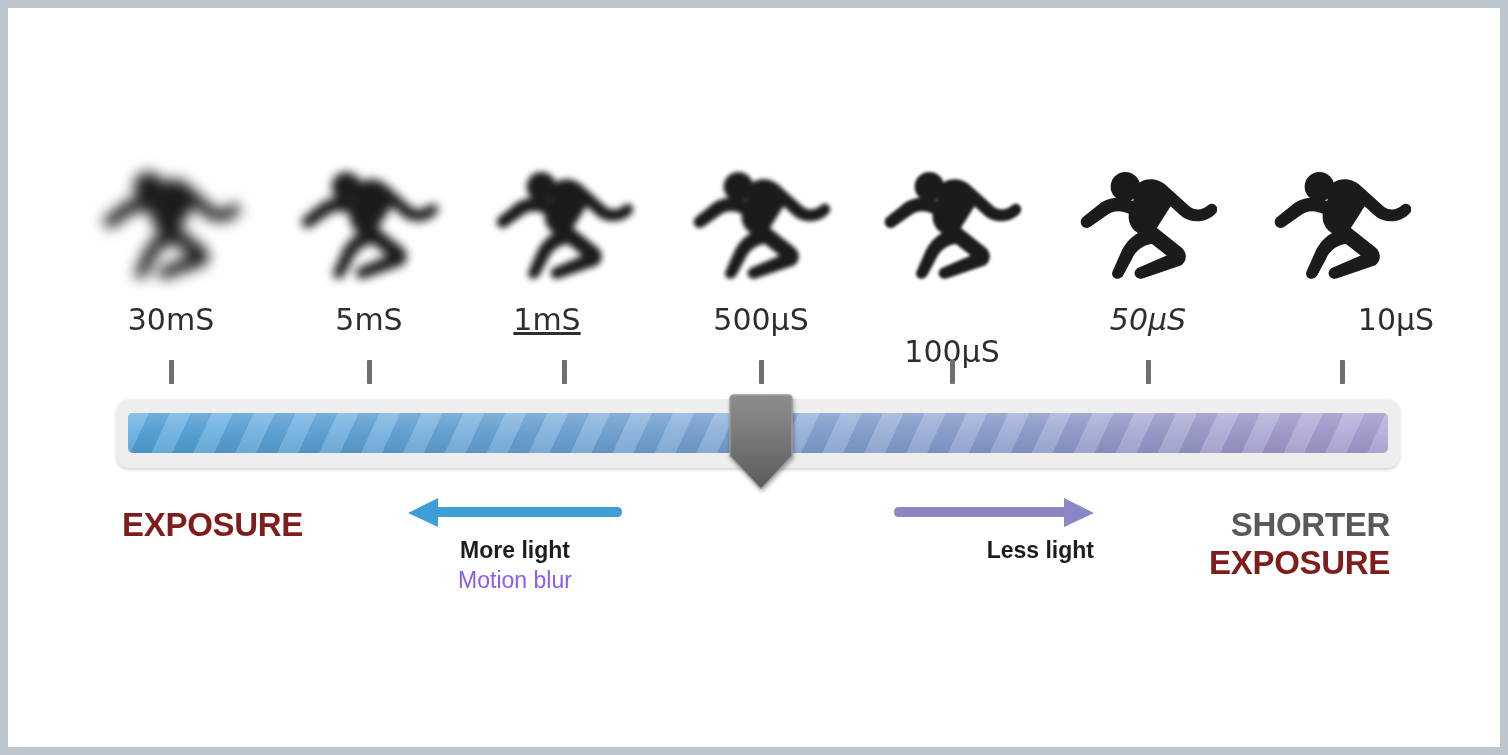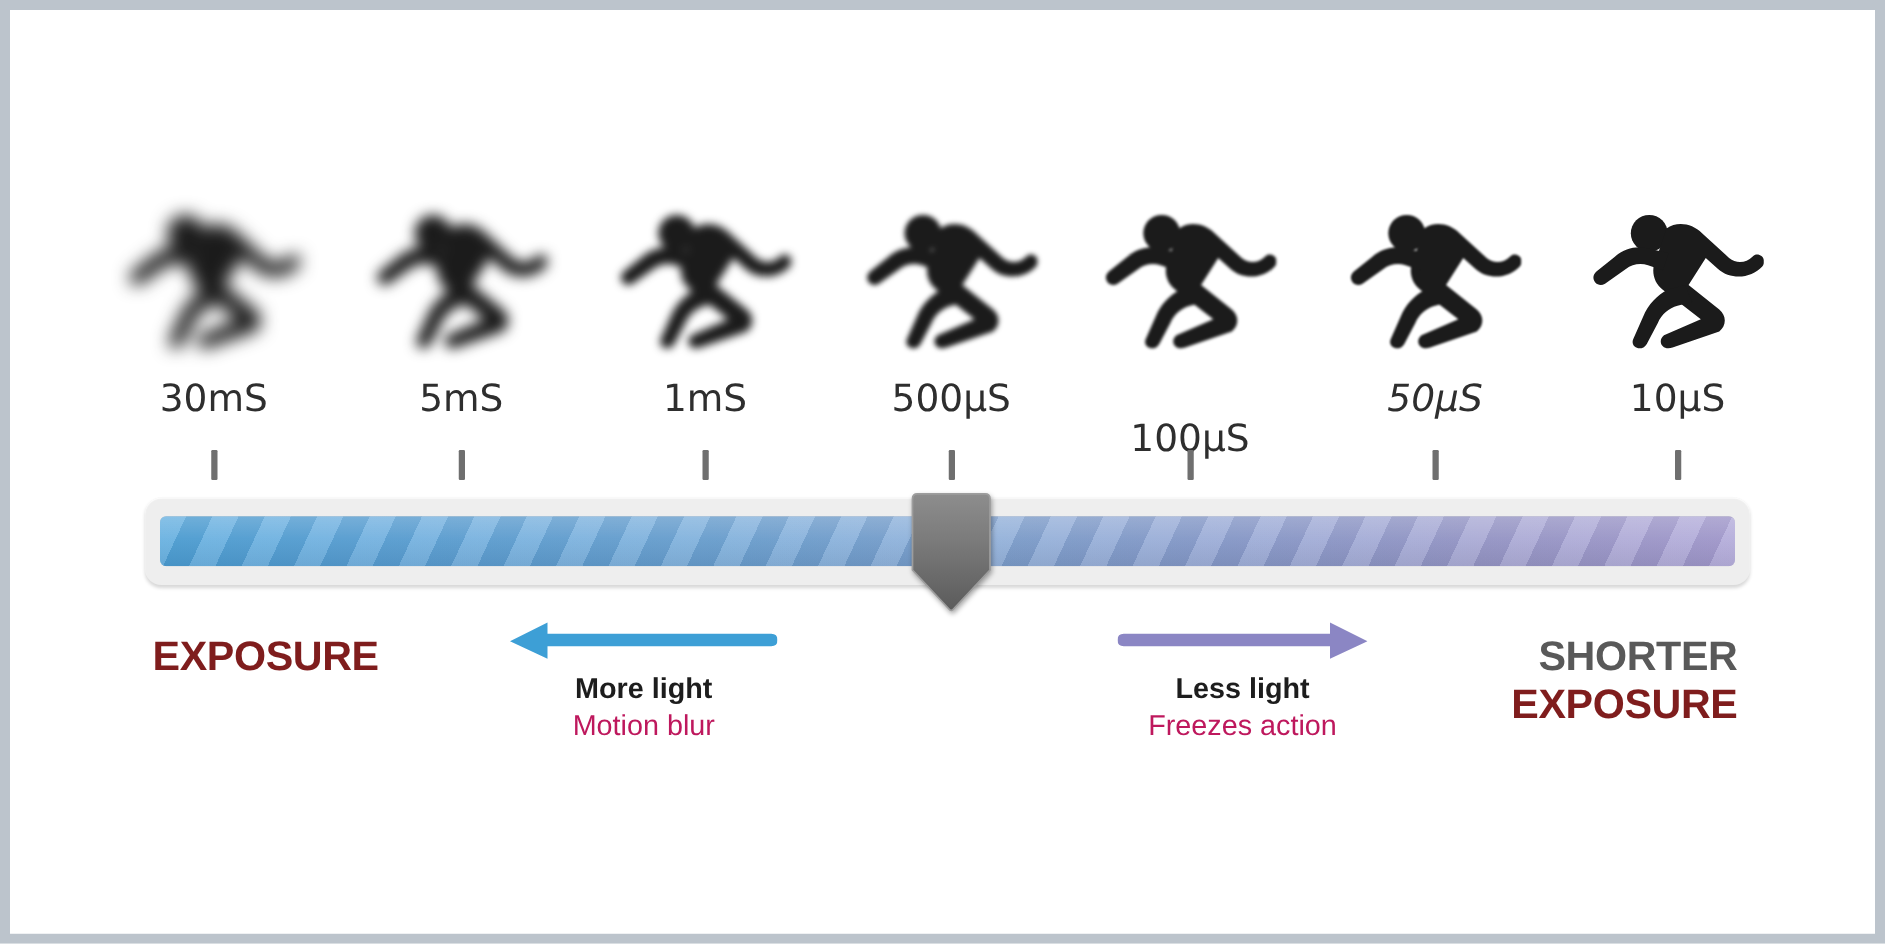--- a/index.html
+++ b/index.html
@@ -168,28 +168,28 @@
     font-weight: bold;
     font-size: 23px;
     line-height: 29px;
     color: #1d1d1d;
   }
   .arrow-caption .c2 {
     display: block;
     font-weight: normal;
     font-size: 23px;
     line-height: 30px;
-    color: #be185d;
+    color: #8b5cf6;
   }
 
   #arrow-more-light { left: 400px; top: 488px; }
   #arrow-more-light .arrow-caption { margin-top: 6px; text-align: center; width: 214px; }
 
   #arrow-less-light { left: 886px; top: 488px; }
-  #arrow-less-light .arrow-caption { margin-top: 6px; text-align: center; width: 200px; }
+  #arrow-less-light .arrow-caption { margin-top: 6px; text-align: right; width: 200px; }
 </style>
 </head>
 <body>
 
 <div class="frame">
   <div class="stage">
 
     <div id="scale-layer">
         <div class="runner-cell" style="left: 163px; filter: blur(7px);">
           <svg viewBox="0 0 140 116" xmlns="http://www.w3.org/2000/svg">
@@ -212,21 +212,21 @@
         <div class="tick-label" style="left: 361px;">5mS</div>
         <div class="tick-mark" style="left: 361px;"></div>
         <div class="runner-cell" style="left: 556px; filter: blur(3.4px);">
           <svg viewBox="0 0 140 116" xmlns="http://www.w3.org/2000/svg">
             <circle cx="47" cy="20" r="15"></circle>
             <path d="M61 16 C70 10 82 12 90 20 L112 40 C118 45 126 44 131 39 C136 34 144 41 139 47 C130 57 113 58 103 49 L93 40 L79 62 L104 82 C110 87 110 95 104 100 L66 113 C58 116 53 108 59 103 L89 90 L58 66 C50 60 48 49 53 40 Z"></path>
             <path d="M44 32 C36 30 26 33 19 39 L4 51 C-2 56 4 65 11 61 L28 49 C33 45 40 44 46 46 L58 50 L63 36 Z"></path>
             <path d="M62 66 C54 70 46 78 42 88 L34 106 C31 113 41 117 45 110 L54 93 C57 86 63 81 70 79 L82 76 L76 62 Z"></path>
           </svg>
         </div>
-        <div class="tick-label" style="left: 556px;">1mS</div>
+        <div class="tick-label" style="left: 539px; text-decoration: underline;">1mS</div>
         <div class="tick-mark" style="left: 556px;"></div>
         <div class="runner-cell" style="left: 753px; filter: blur(2.2px);">
           <svg viewBox="0 0 140 116" xmlns="http://www.w3.org/2000/svg">
             <circle cx="47" cy="20" r="15"></circle>
             <path d="M61 16 C70 10 82 12 90 20 L112 40 C118 45 126 44 131 39 C136 34 144 41 139 47 C130 57 113 58 103 49 L93 40 L79 62 L104 82 C110 87 110 95 104 100 L66 113 C58 116 53 108 59 103 L89 90 L58 66 C50 60 48 49 53 40 Z"></path>
             <path d="M44 32 C36 30 26 33 19 39 L4 51 C-2 56 4 65 11 61 L28 49 C33 45 40 44 46 46 L58 50 L63 36 Z"></path>
             <path d="M62 66 C54 70 46 78 42 88 L34 106 C31 113 41 117 45 110 L54 93 C57 86 63 81 70 79 L82 76 L76 62 Z"></path>
           </svg>
         </div>
         <div class="tick-label" style="left: 753px;">500µS</div>
@@ -252,21 +252,21 @@
         <div class="tick-label" style="left: 1140px; font-style: italic;">50µS</div>
         <div class="tick-mark" style="left: 1140px;"></div>
         <div class="runner-cell" style="left: 1334px;">
           <svg viewBox="0 0 140 116" xmlns="http://www.w3.org/2000/svg">
             <circle cx="47" cy="20" r="15"></circle>
             <path d="M61 16 C70 10 82 12 90 20 L112 40 C118 45 126 44 131 39 C136 34 144 41 139 47 C130 57 113 58 103 49 L93 40 L79 62 L104 82 C110 87 110 95 104 100 L66 113 C58 116 53 108 59 103 L89 90 L58 66 C50 60 48 49 53 40 Z"></path>
             <path d="M44 32 C36 30 26 33 19 39 L4 51 C-2 56 4 65 11 61 L28 49 C33 45 40 44 46 46 L58 50 L63 36 Z"></path>
             <path d="M62 66 C54 70 46 78 42 88 L34 106 C31 113 41 117 45 110 L54 93 C57 86 63 81 70 79 L82 76 L76 62 Z"></path>
           </svg>
         </div>
-        <div class="tick-label" style="left: 1334px;">10µS</div>
+        <div class="tick-label" style="left: 1388px;">10µS</div>
         <div class="tick-mark" style="left: 1334px;"></div>
       </div>
 
     <div class="track">
       <div class="track-inner">
         <div class="track-gradient"></div>
         <div class="track-stripes"></div>
         <div class="track-sheen"></div>
       </div>
     </div>
@@ -302,18 +302,17 @@
         <span class="c2">Motion blur</span>
       </div>
     </div>
 
     <div class="arrow-group" id="arrow-less-light">
       <svg width="200" height="34" viewBox="0 0 200 34">
         <path id="arrow-right-path" d="M200 17 L170 2 L170 11 L5 11 Q0 11 0 16 Q0 21 5 21 L170 21 L170 31 Z" fill="#8b86c4"></path>
       </svg>
       <div class="arrow-caption">
         <span class="c1">Less light</span>
-        <span class="c2">Freezes action</span>
       </div>
     </div>
 
   </div>
 </div>
 
 </body></html>

